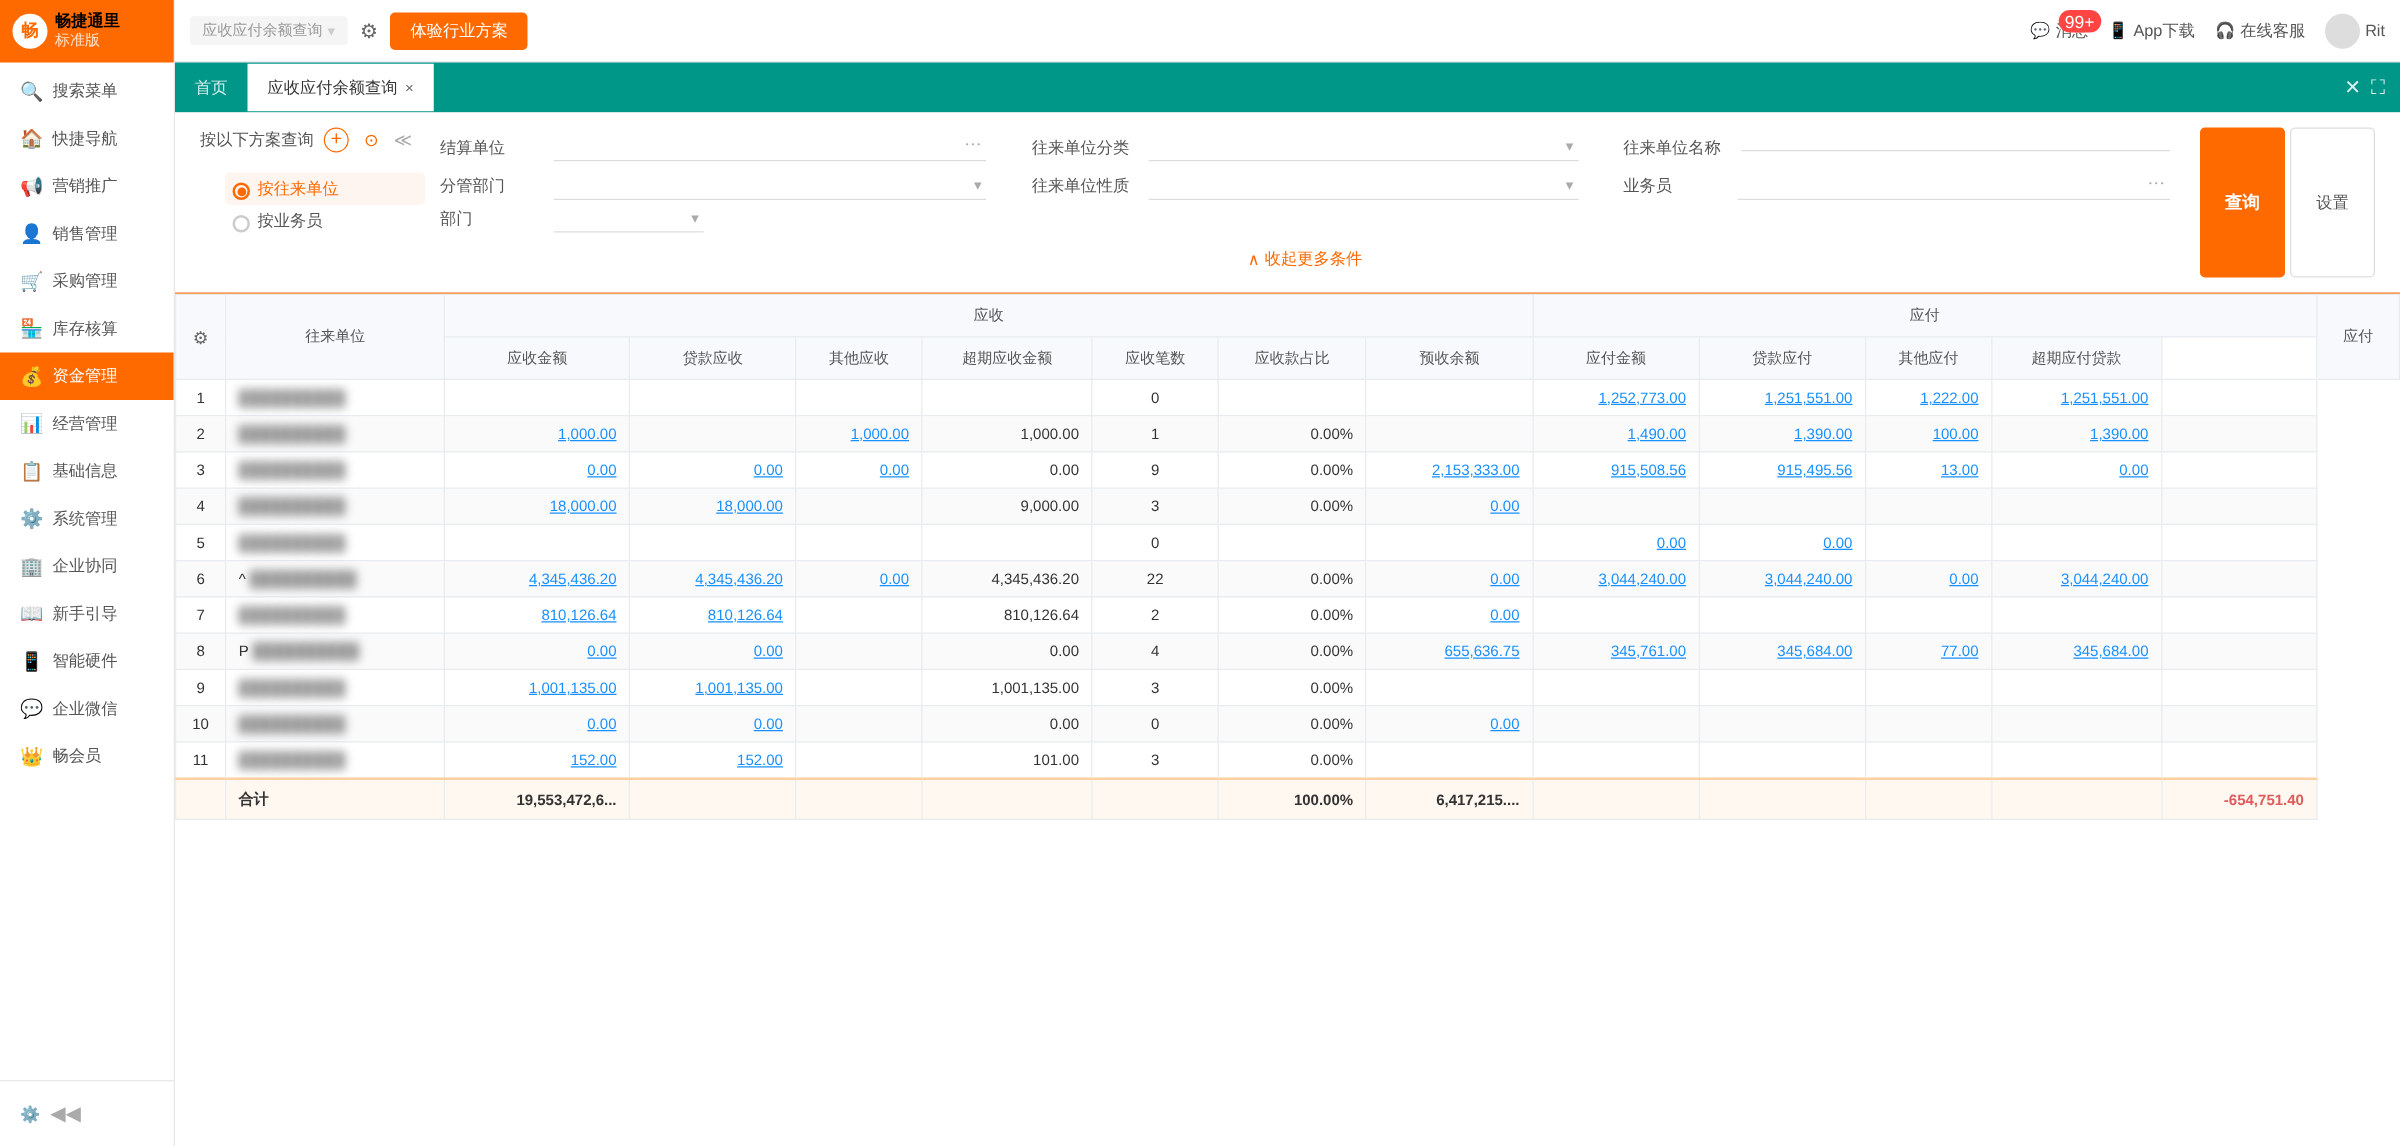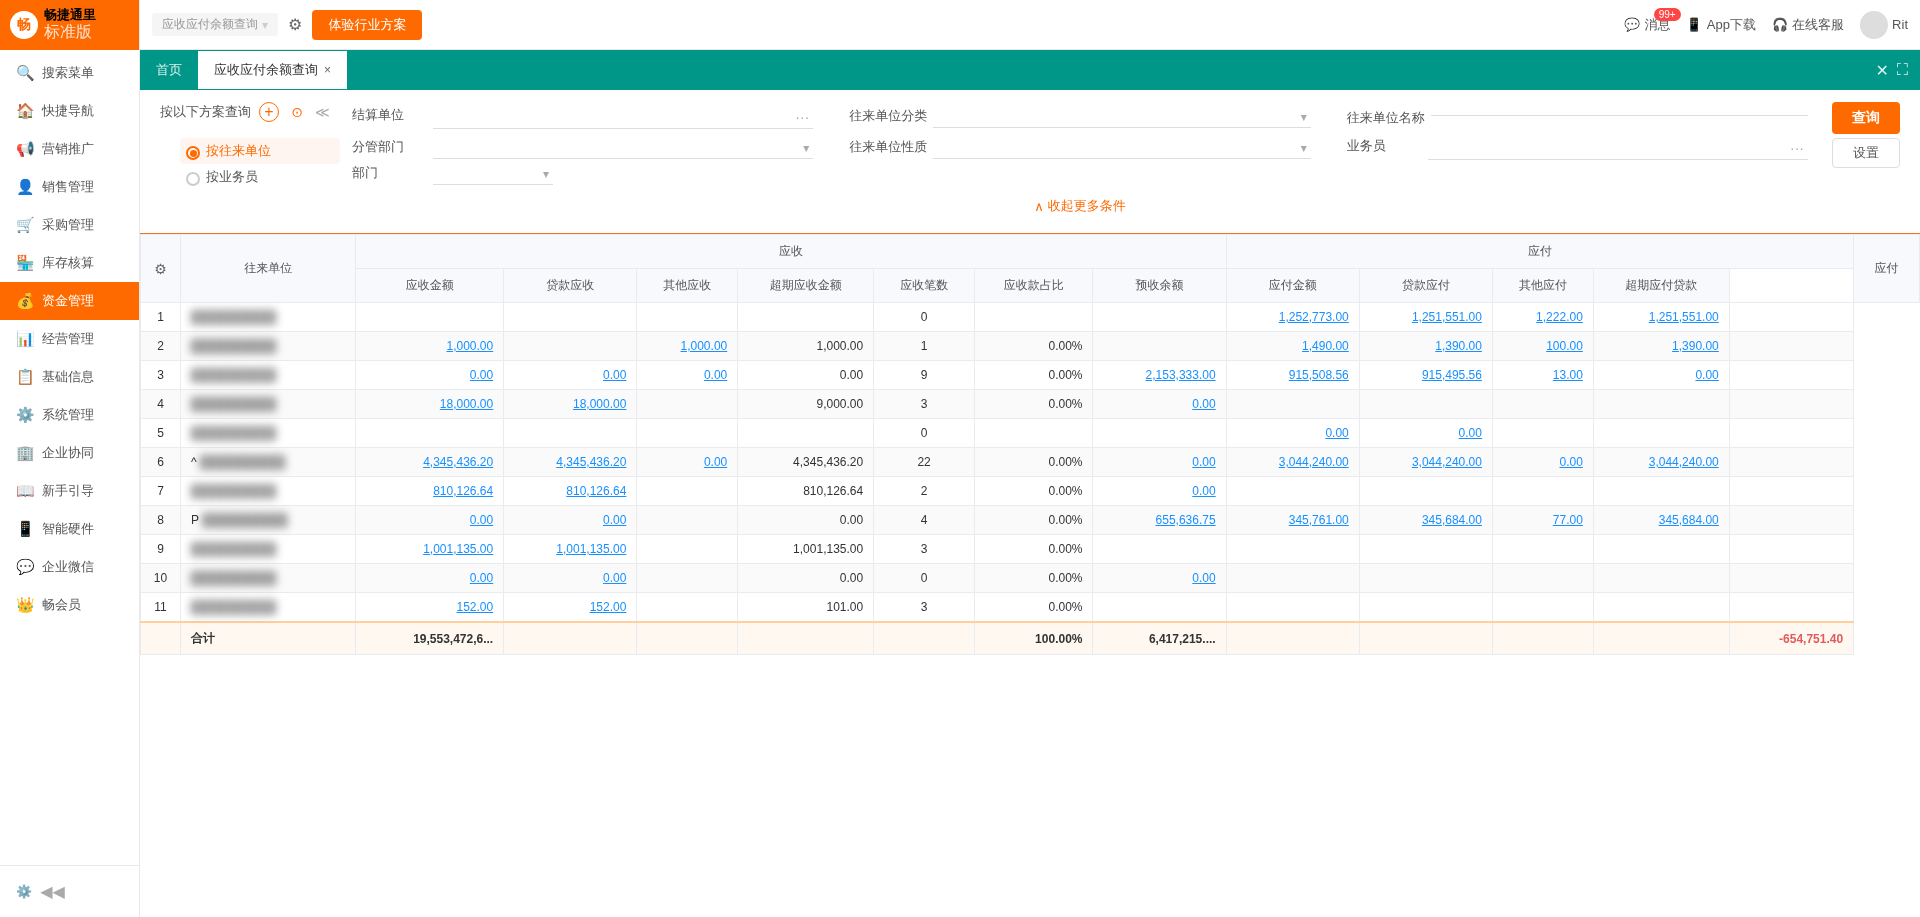--- a/index.html
+++ b/index.html
@@ -3,40 +3,40 @@
   <meta charset="utf-8">
   <style>
     * { box-sizing: border-box; margin: 0; padding: 0; }
     body { font-family: "Microsoft YaHei", "PingFang SC", sans-serif; font-size: 12px; background: #f5f5f5; display: flex; height: 917px; overflow: hidden; }
 
     
     .sidebar { width: 140px; background: #fff; border-right: 1px solid #e8e8e8; display: flex; flex-direction: column; height: 100%; flex-shrink: 0; }
     .sidebar-logo { background: #ff6a00; height: 50px; display: flex; align-items: center; padding: 0 10px; gap: 6px; }
     .sidebar-logo-icon { width: 28px; height: 28px; background: #fff; border-radius: 50%; display: flex; align-items: center; justify-content: center; font-size: 14px; font-weight: bold; color: #ff6a00; }
     .sidebar-logo-text { color: #000000; font-size: 13px; font-weight: bold; line-height: 1.2; }
-    .sidebar-logo-badge { color: rgba(255,255,255,0.8); font-size: 16px; }
+    .sidebar-logo-badge { color: rgba(255,255,255,0.8); font-size: 12px; }
     .sidebar-menu { flex: 1; overflow-y: auto; padding: 4px 0; }
     .sidebar-item { display: flex; align-items: center; gap: 8px; padding: 10px 16px; cursor: pointer; color: #555; font-size: 13px; }
     .sidebar-item.active { background: #ff6a00; color: #fff; }
     .sidebar-item .icon { font-size: 15px; width: 18px; text-align: center; }
     .sidebar-bottom { border-top: 1px solid #e8e8e8; padding: 8px 0; }
     .sidebar-bottom-item { display: flex; align-items: center; gap: 8px; padding: 8px 16px; cursor: pointer; color: #555; font-size: 13px; }
 
     
     .main { flex: 1; display: flex; flex-direction: column; overflow: hidden; }
 
     
     .topbar { height: 50px; background: #fff; border-bottom: 1px solid #e8e8e8; display: flex; align-items: center; padding: 0 12px; gap: 8px; flex-shrink: 0; }
     .topbar-nav { display: flex; align-items: center; gap: 6px; flex: 1; }
     .topbar-breadcrumb { color: #999; font-size: 12px; background: #f5f5f5; border-radius: 3px; padding: 3px 10px; display: flex; align-items: center; gap: 4px; }
     .topbar-gear { font-size: 16px; color: #666; cursor: pointer; padding: 4px; }
     .topbar-btn-industry { background: #ff6a00; color: #fff; border: none; border-radius: 4px; padding: 6px 16px; cursor: pointer; font-size: 13px; }
     .topbar-right { display: flex; align-items: center; gap: 16px; margin-left: auto; }
     .topbar-msg { display: flex; align-items: center; gap: 4px; color: #555; font-size: 13px; cursor: pointer; position: relative; }
-    .badge { background: #ff4444; color: #fff; border-radius: 10px; font-size: 10px; padding: 1px 5px; position: absolute; top: -8px; right: -10px; }
+    .badge { background: #ff4444; color: #fff; border-radius: 10px; font-size: 14px; padding: 1px 5px; position: absolute; top: -8px; right: -10px; }
     .topbar-app { display: flex; align-items: center; gap: 4px; color: #555; font-size: 13px; cursor: pointer; }
     .topbar-service { display: flex; align-items: center; gap: 4px; color: #555; font-size: 13px; cursor: pointer; }
     .topbar-user { display: flex; align-items: center; gap: 4px; color: #555; font-size: 13px; cursor: pointer; }
     .topbar-user-avatar { width: 28px; height: 28px; background: #ddd; border-radius: 50%; }
 
     
     .tabbar { height: 40px; background: #009688; display: flex; align-items: center; padding: 0 0 0 0; flex-shrink: 0; }
     .tab { display: flex; align-items: center; gap: 6px; padding: 0 16px; height: 38px; cursor: pointer; font-size: 13px; color: rgba(255,255,255,0.85); }
     .tab.home { background: transparent; }
     .tab.active { background: #fff; color: #333; }
@@ -65,42 +65,42 @@
 
     .filter-scheme-options { padding: 6px 0 6px 20px; }
     .scheme-option { display: flex; align-items: flex-end; gap: 6px; padding: 4px 6px; cursor: pointer; color: #ff6a00; border-radius: 4px; }
     .scheme-option.active { background: #fff5f0; }
     .scheme-radio { width: 14px; height: 14px; border-radius: 50%; border: 2px solid #ff6a00; display: flex; align-items: center; justify-content: center; }
     .scheme-radio-inner { width: 7px; height: 7px; background: #ff6a00; border-radius: 50%; }
     .scheme-option-label { font-size: 13px; }
 
     .filter-more { display: flex; align-items: center; justify-content: center; gap: 4px; color: #ff6a00; cursor: pointer; font-size: 13px; padding: 6px; }
 
-    .query-actions { display: flex; flex-direction: column; gap: 4px; margin-left: 12px; }
+    .query-actions { display: flex; gap: 4px; margin-left: 12px; }
     .btn-query { background: #ff6a00; color: #fff; border: none; border-radius: 4px; padding: 7px 20px; cursor: pointer; font-size: 14px; font-weight: bold; }
     .btn-settings { background: #fff; color: #555; border: 1px solid #ddd; border-radius: 4px; padding: 5px 20px; cursor: pointer; font-size: 13px; }
 
     
     .table-section { padding: 0 0; overflow: auto; flex: 1; }
     .data-table { width: 100%; border-collapse: collapse; font-size: 12px; }
     .data-table th { background: #f7f9fc; color: #555; font-weight: 500; padding: 8px 10px; border: 1px solid #e8ecf0; text-align: center; white-space: nowrap; }
     .data-table td { padding: 7px 10px; border: 1px solid #e8ecf0; color: #333; text-align: right; white-space: nowrap; }
     .data-table td.center { text-align: center; }
     .data-table td.left { text-align: left; }
     .data-table tr:nth-child(even) { background: #fafafa; }
     .link-underline { color: #1890ff; text-decoration: underline; cursor: pointer; }
     .th-group { background: #eef2f7; }
     .table-footer { background: #fff8f0; font-weight: bold; }
     .table-footer td { border-top: 2px solid #ffcfa0; }
     .row-num { color: #999; text-align: center; }
     .settings-icon { font-size: 14px; color: #666; cursor: pointer; }
     .blurred { color: transparent; text-shadow: 0 0 8px rgba(0,0,0,0.4); user-select: none; }
 
     .filter-grid { display: grid; grid-template-columns: 1fr 20px 1fr 20px 1fr; align-items: center; gap: 8px; padding: 4px 0; }
-    .filter-col { display: flex; align-items: flex-start; gap: 6px; }
+    .filter-col { display: flex; align-items: center; gap: 16px; font-family: Liberation Serif, serif; }
     .filter-col-label { white-space: nowrap; color: #555; font-size: 13px; min-width: 75px; }
     .filter-col-input { flex: 1; display: flex; align-items: center; border-bottom: 1px solid #ddd; padding: 3px 4px; font-size: 12px; color: #333; }
     .chevron { color: #aaa; font-size: 12px; }
     .ellipsis-btn { color: #aaa; font-size: 14px; cursor: pointer; }
     .filter-divider { color: #ddd; font-size: 20px; text-align: center; }
   </style>
 </head>
 <body>
 
 <div class="sidebar">

